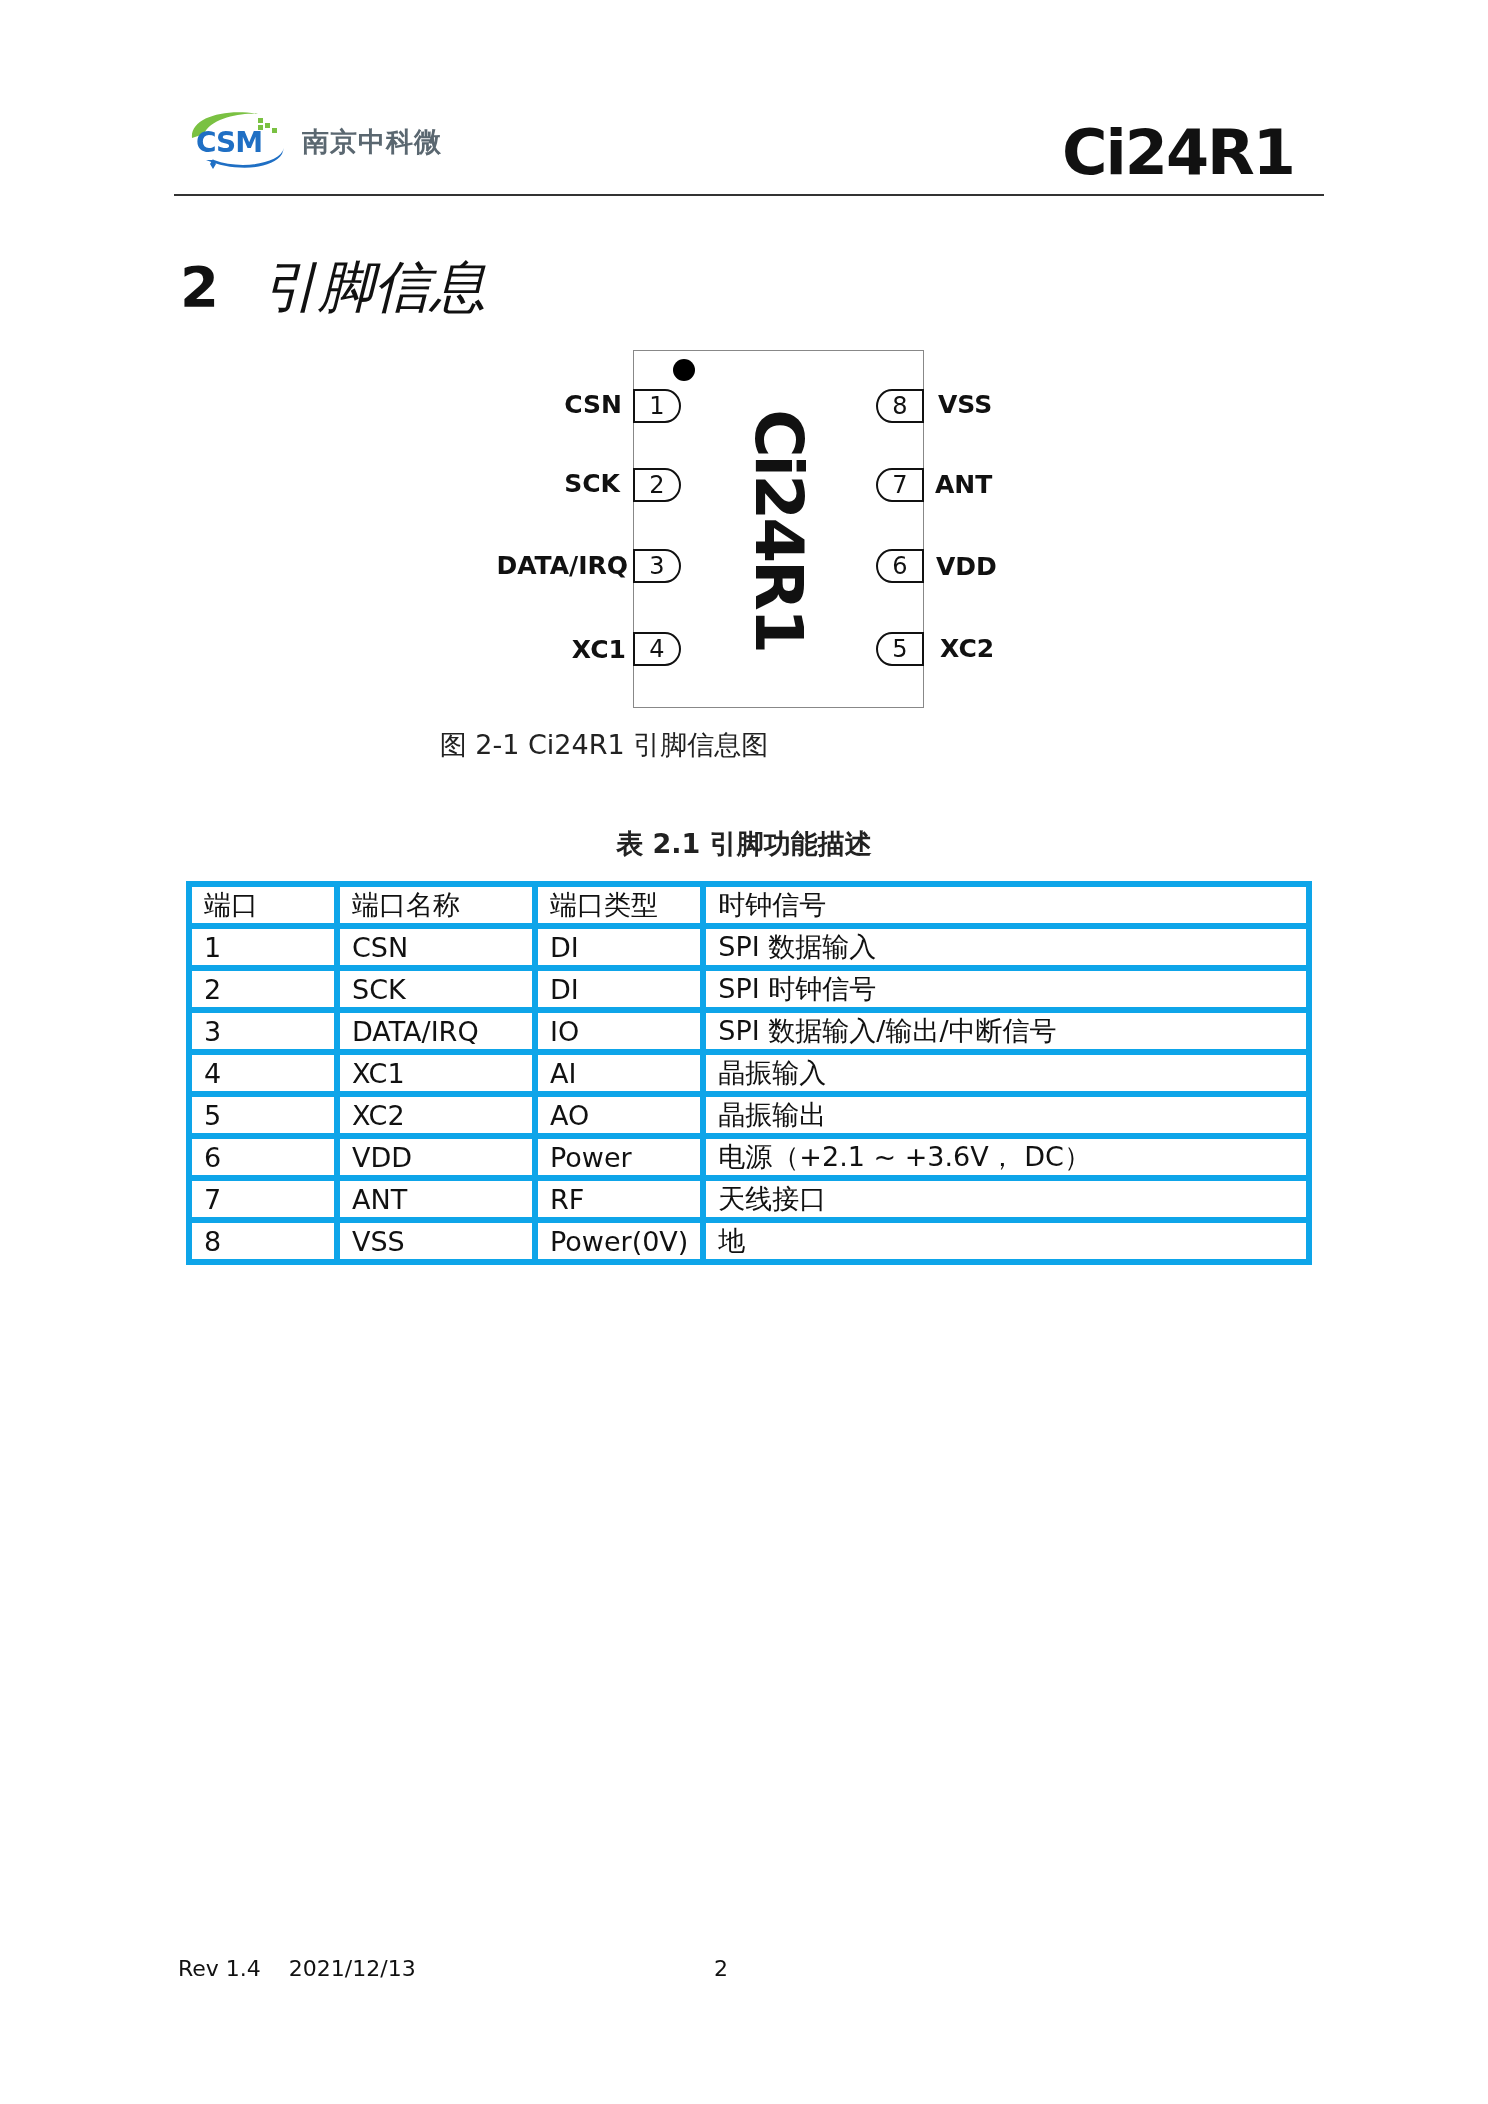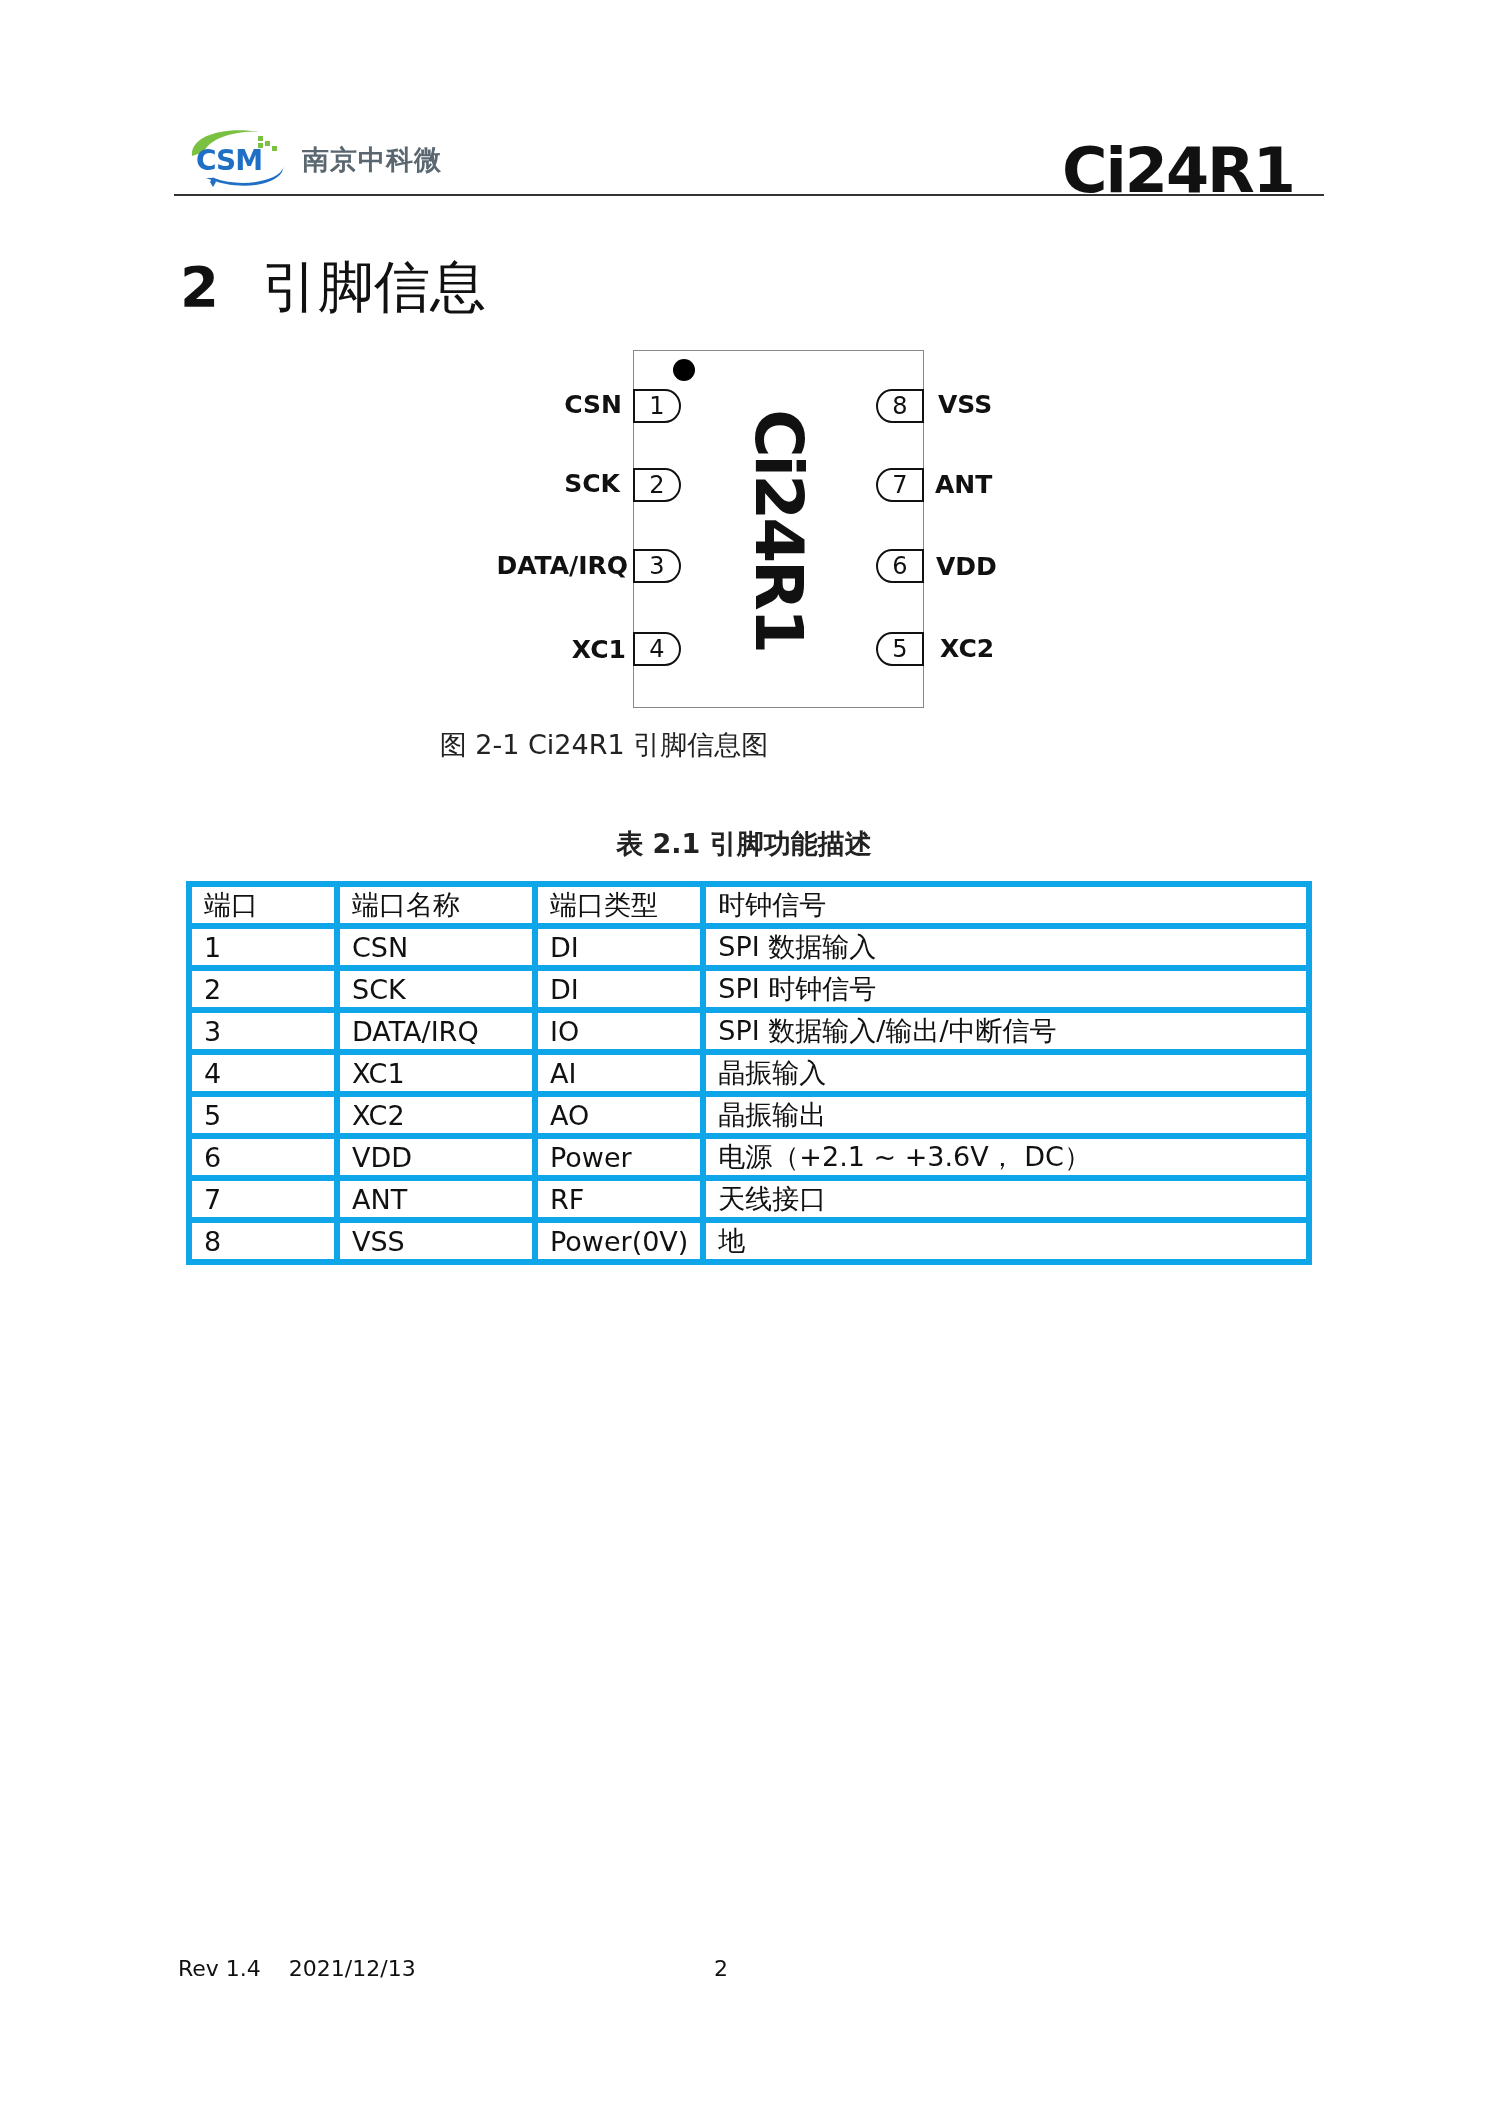--- a/index.html
+++ b/index.html
@@ -1,29 +1,29 @@
 <!DOCTYPE html>
 <html><head>
   <meta charset="utf-8">
   <style>
     * { margin: 0; padding: 0; box-sizing: border-box; }
     html, body { width: 1488px; height: 2104px; background: #ffffff; }
     body { position: relative; font-family: "DejaVu Sans", "Liberation Sans", sans-serif; color: #111; overflow: hidden; }
 
     
-    .header { position: absolute; left: 174px; top: 114px; width: 1150px; height: 96px; }
+    .header { position: absolute; left: 174px; top: 96px; width: 1150px; height: 96px; }
     .logo { position: absolute; left: 10px; top: 8px; width: 112px; height: 70px; }
     .company { position: absolute; left: 128px; top: 28px; font-size: 27px; font-weight: bold; color: #5a6770; letter-spacing: 1px; }
     .doc-title { position: absolute; right: 30px; top: 20px; font-size: 62px; font-weight: bold; color: #111; letter-spacing: -2px; font-family: "DejaVu Sans", sans-serif; }
     .header-rule { position: absolute; left: 174px; top: 194px; width: 1150px; height: 2px; background: #333; }
 
     
     .section-heading { position: absolute; left: 180px; top: 250px; font-size: 56px; font-weight: bold; color: #111; }
     .section-heading .num { display: inline-block; width: 82px; }
-    .section-heading .txt { font-weight: normal; }
+    .section-heading .txt { font-weight: normal; font-style: italic; }
 
     
     .chip { position: absolute; left: 633px; top: 350px; width: 291px; height: 358px; border: 1.5px solid #888; background: #fff; }
     .pin1-dot { position: absolute; left: 673px; top: 359px; width: 22px; height: 22px; border-radius: 50%; background: #000; }
     .chip-label { position: absolute; left: 778px; top: 530px; transform: translate(-50%, -50%) rotate(90deg); font-size: 66px; font-weight: bold; color: #111; letter-spacing: -3px; white-space: nowrap; font-family: "DejaVu Sans", sans-serif; }
 
     .pin { position: absolute; width: 48px; height: 34px; border: 2px solid #111; background: #fff; font-size: 24px; display: flex; align-items: center; justify-content: center; font-family: "DejaVu Sans", sans-serif; color: #111; }
     .pin.left { border-left-width: 2px; border-radius: 0 16px 16px 0 / 0 17px 17px 0; border-right-width: 2px; }
     .pin.right { border-radius: 16px 0 0 16px / 17px 0 0 17px; }
     .pin-name { position: absolute; font-size: 25px; font-weight: bold; color: #111; white-space: nowrap; font-family: "DejaVu Sans", sans-serif; }

